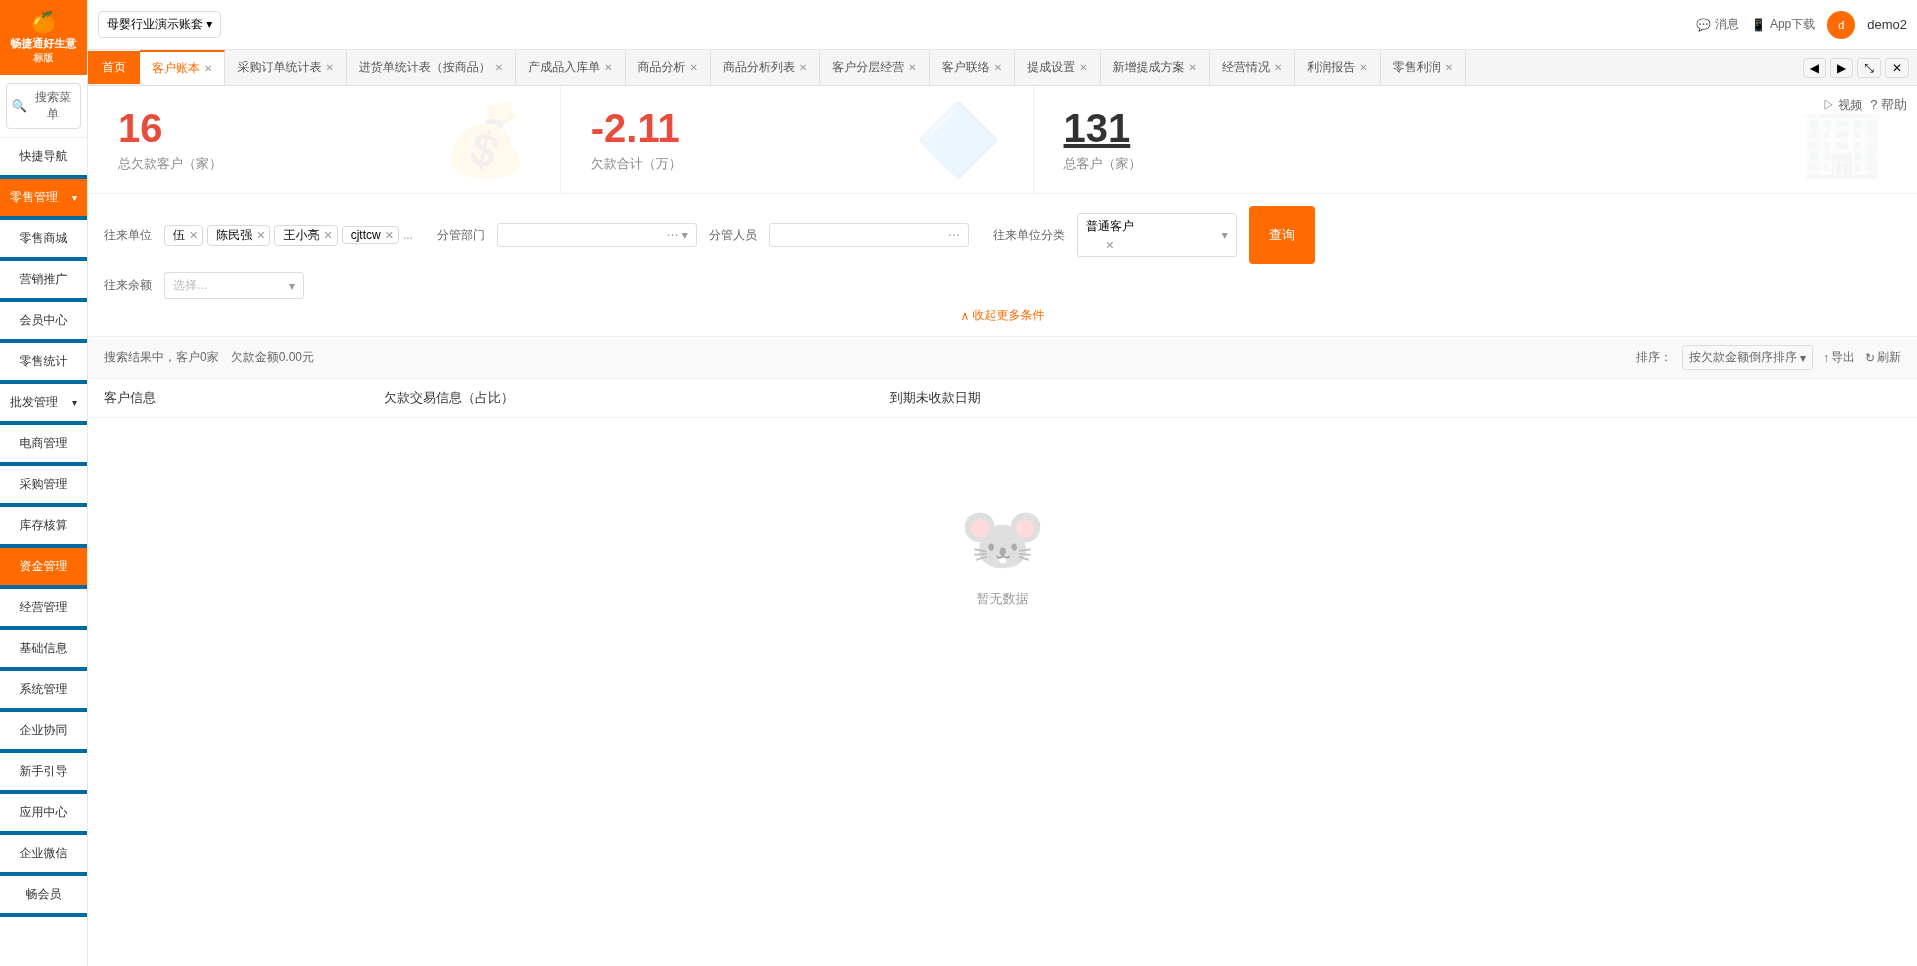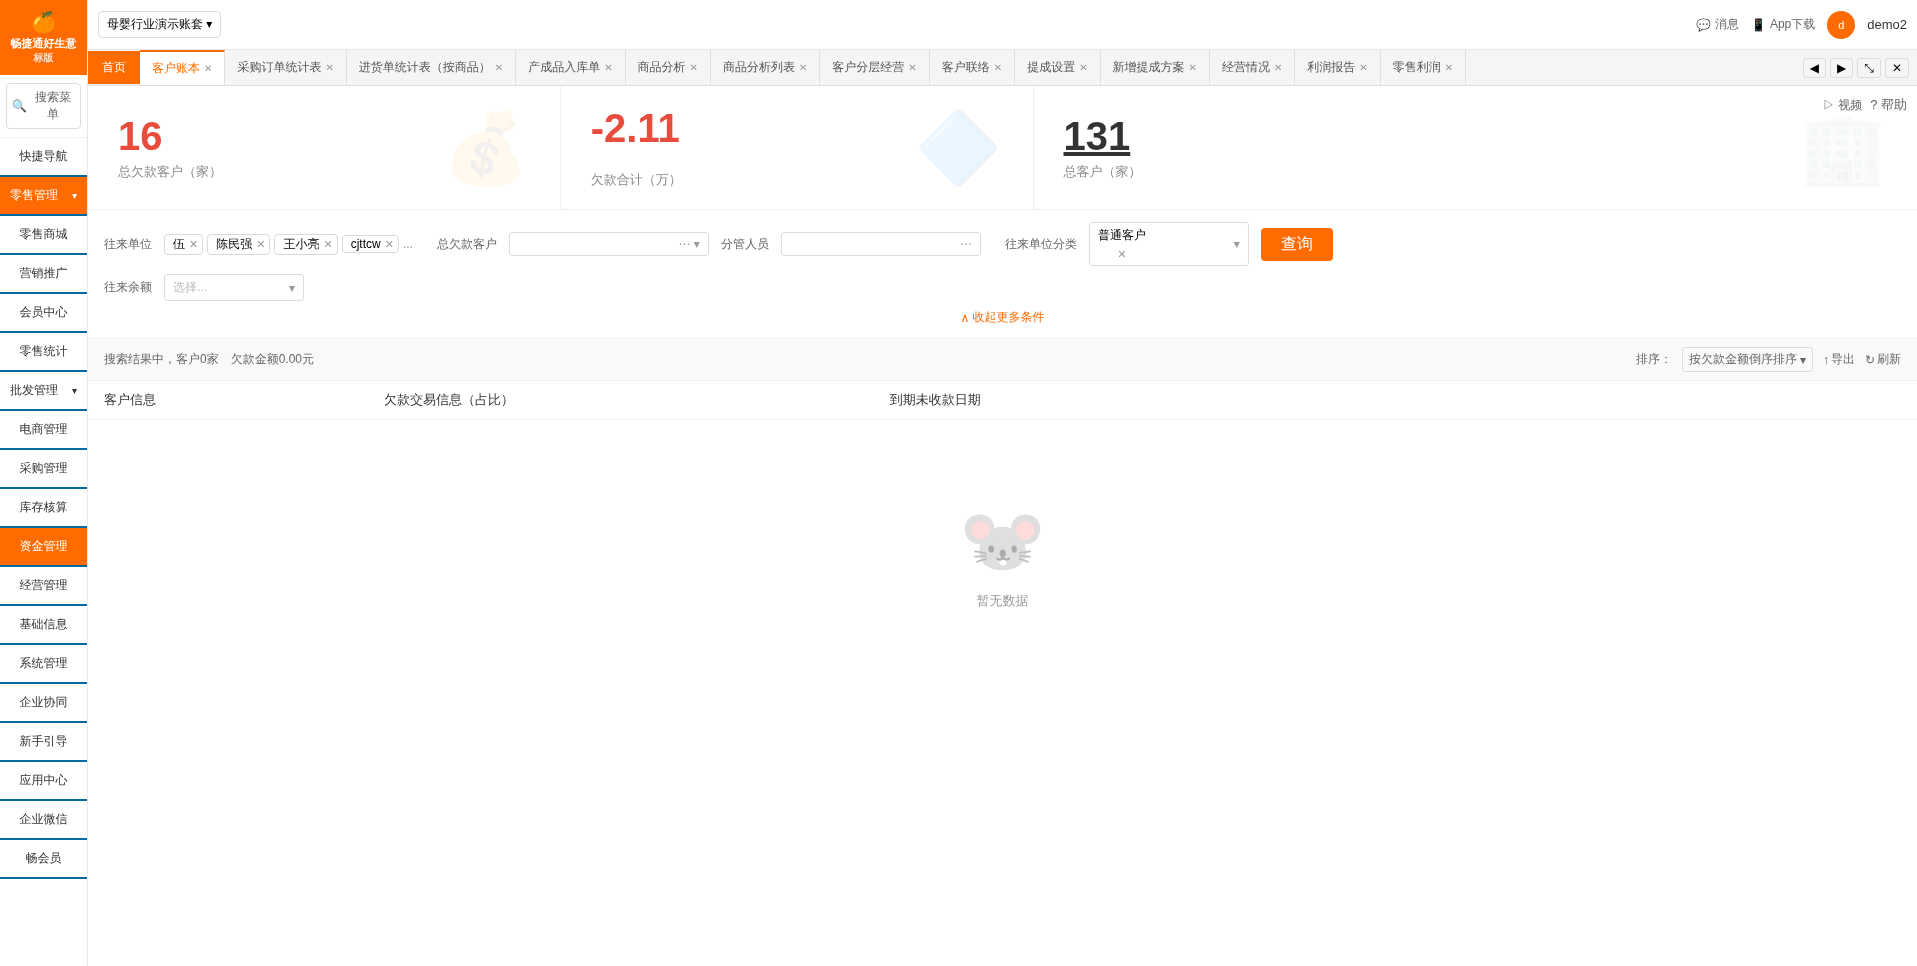--- a/index.html
+++ b/index.html
@@ -4,21 +4,21 @@
   <style>
     * { box-sizing: border-box; margin: 0; padding: 0; }
     body { font-family: 'Microsoft YaHei', Arial, sans-serif; font-size: 13px; background: #f5f5f5; display: flex; height: 100vh; overflow: hidden; }
 
     
     .sidebar { width: 88px; background: #fff; display: flex; flex-direction: column; border-right: 1px solid #e8e8e8; flex-shrink: 0; }
     .sidebar-logo { background: #ff6b00; color: #fff; padding: 10px 6px; text-align: center; font-size: 12px; font-weight: bold; min-height: 50px; display: flex; flex-direction: column; align-items: center; justify-content: center; }
     .sidebar-logo .logo-icon { font-size: 20px; }
     .sidebar-search { padding: 8px 6px; border-bottom: 1px solid #f0f0f0; }
     .sidebar-search-btn { width: 100%; background: none; border: 1px solid #ddd; border-radius: 4px; padding: 5px; cursor: pointer; font-size: 12px; color: #666; display: flex; align-items: center; justify-content: center; gap: 4px; }
-    .sidebar-nav-item { padding: 10px 6px; text-align: center; cursor: pointer; font-size: 12px; color: #333; border-bottom: 2px solid #0369a1; }
+    .sidebar-nav-item { padding: 10px 6px; text-align: center; cursor: pointer; font-size: 12px; color: #333; border-bottom: 4px solid #0369a1; }
     .sidebar-nav-item.active { background: #ff6b00; color: #fff; }
 
     
     .main { flex: 1; display: flex; flex-direction: column; overflow: hidden; }
 
     
     .topbar { background: #fff; border-bottom: 1px solid #e8e8e8; display: flex; align-items: center; padding: 17px 10px; height: 50px; gap: 8px; }
     .topbar-left { display: flex; align-items: center; gap: 8px; flex: 1; overflow: hidden; }
     .topbar-dropdown { border: 1px solid #ddd; border-radius: 4px; padding: 4px 8px; font-size: 12px; background: #fff; cursor: pointer; white-space: nowrap; }
     .topbar-right { display: flex; align-items: center; gap: 12px; flex-shrink: 0; }
@@ -65,21 +65,21 @@
     .toolbar-right { display: flex; align-items: center; gap: 10px; font-size: 12px; color: #666; }
     .toolbar-right span { cursor: pointer; display: flex; align-items: center; gap: 3px; }
     .sort-select { border: 1px solid #ddd; border-radius: 3px; padding: 3px 6px; font-size: 12px; cursor: pointer; display: inline-flex; align-items: center; gap: 3px; }
 
     
     .table-header { display: grid; grid-template-columns: 280px 1fr 1fr 1fr; padding: 10px 16px; background: #fff; border-bottom: 1px solid #f0f0f0; font-size: 13px; color: #333; font-weight: 500; }
     .empty-state { display: flex; flex-direction: column; align-items: center; justify-content: center; padding: 80px 20px; color: #ccc; }
     .empty-text { font-size: 13px; color: #999; }
 
     
-    .btn-query { background: #ff6b00; color: #fff; border: none; border-radius: 4px; padding: 6px 20px; font-size: 16px; cursor: pointer; }
+    .btn-query { background: #ff6b00; color: #fff; border: none; border-radius: 4px; padding: 20px 20px; font-size: 13px; cursor: pointer; }
 
     
     .filter-tag-removable { display: inline-flex; align-items: center; background: #fff; border: 1px solid #d9d9d9; border-radius: 4px; padding: 1px 4px 1px 8px; font-size: 12px; gap: 4px; cursor: default; }
     .filter-tag-removable .rm { cursor: pointer; color: #999; font-size: 11px; }
   </style>
 </head>
 <body>
 
 <div class="sidebar">
   <div class="sidebar-logo">
@@ -218,21 +218,21 @@
 
       <div class="stat-card">
         <div class="stat-bg-icon" style="position:absolute;right:30px;top:50%;transform:translateY(-50%);opacity:0.08;font-size:70px;color:#ff6b00;">💰</div>
         <div class="stat-number" style="color:#e74c3c;font-size:40px;font-weight:bold;text-decoration:none;">16</div>
         <div class="stat-label" style="font-size:13px;color:#888;margin-top:4px;">总欠款客户（家）</div>
       </div>
 
       <div class="stat-card">
         <div class="stat-bg-icon" style="position:absolute;right:30px;top:50%;transform:translateY(-50%);opacity:0.08;font-size:70px;color:#ff6b00;">🔷</div>
         <div class="stat-number negative" style="font-size:40px;font-weight:bold;color:#e74c3c;">-2.11</div>
-        <div class="stat-label" style="font-size:13px;color:#888;margin-top:20px;">欠款合计（万）</div>
+        <div class="stat-label" style="font-size:13px;color:#888;margin-top:4px;">欠款合计（万）</div>
       </div>
 
       <div class="stat-card" style="flex:2;">
         <div style="position:absolute;right:30px;top:50%;transform:translateY(-50%);opacity:0.07;font-size:70px;color:#5b9bd5;">🏢</div>
         <div class="stat-number positive" style="font-size:40px;font-weight:bold;color:#333;text-decoration:underline;">131</div>
         <div class="stat-label" style="font-size:13px;color:#888;margin-top:4px;">总客户（家）</div>
         <div class="stat-actions">
           <span style="cursor:pointer;color:#666;font-size:12px;">▷ 视频</span>
           <span style="cursor:pointer;color:#666;font-size:13px;">? 帮助</span>
         </div>
@@ -255,21 +255,21 @@
             <span>王小亮</span>
             <span class="rm">✕</span>
           </span>
           <span class="filter-tag-removable">
             <span>cjttcw</span>
             <span class="rm">✕</span>
           </span>
           <span class="filter-more">...</span>
         </div>
 
-        <span class="filter-label" style="margin-left:12px;">总欠款客户</span>
+        <span class="filter-label" style="margin-left:12px;">分管部门</span>
         <div class="filter-select" style="min-width:200px;">
           <span></span>
           <span style="color:#999;">⋯ ▾</span>
         </div>
 
         <span class="filter-label" style="">分管人员</span>
         <div class="filter-select" style="min-width:200px;">
           <span></span>
           <span style="color:#999;">⋯</span>
         </div>

